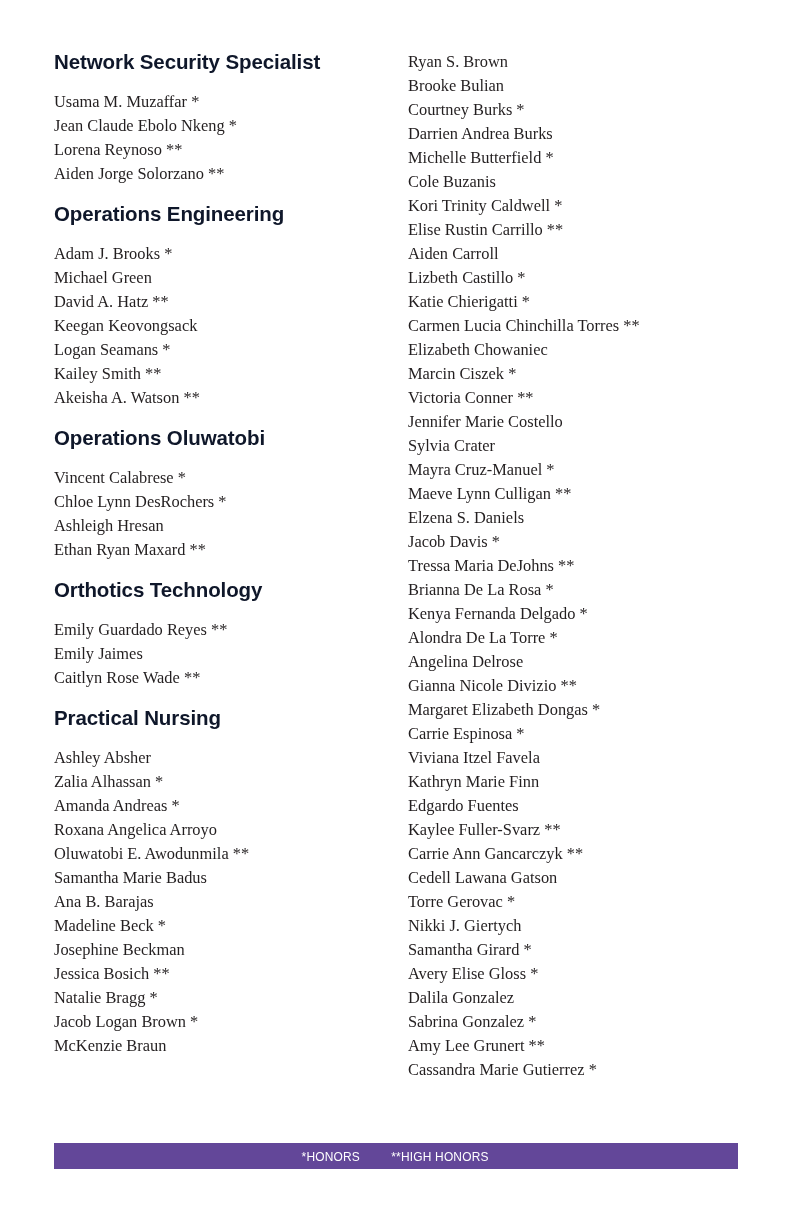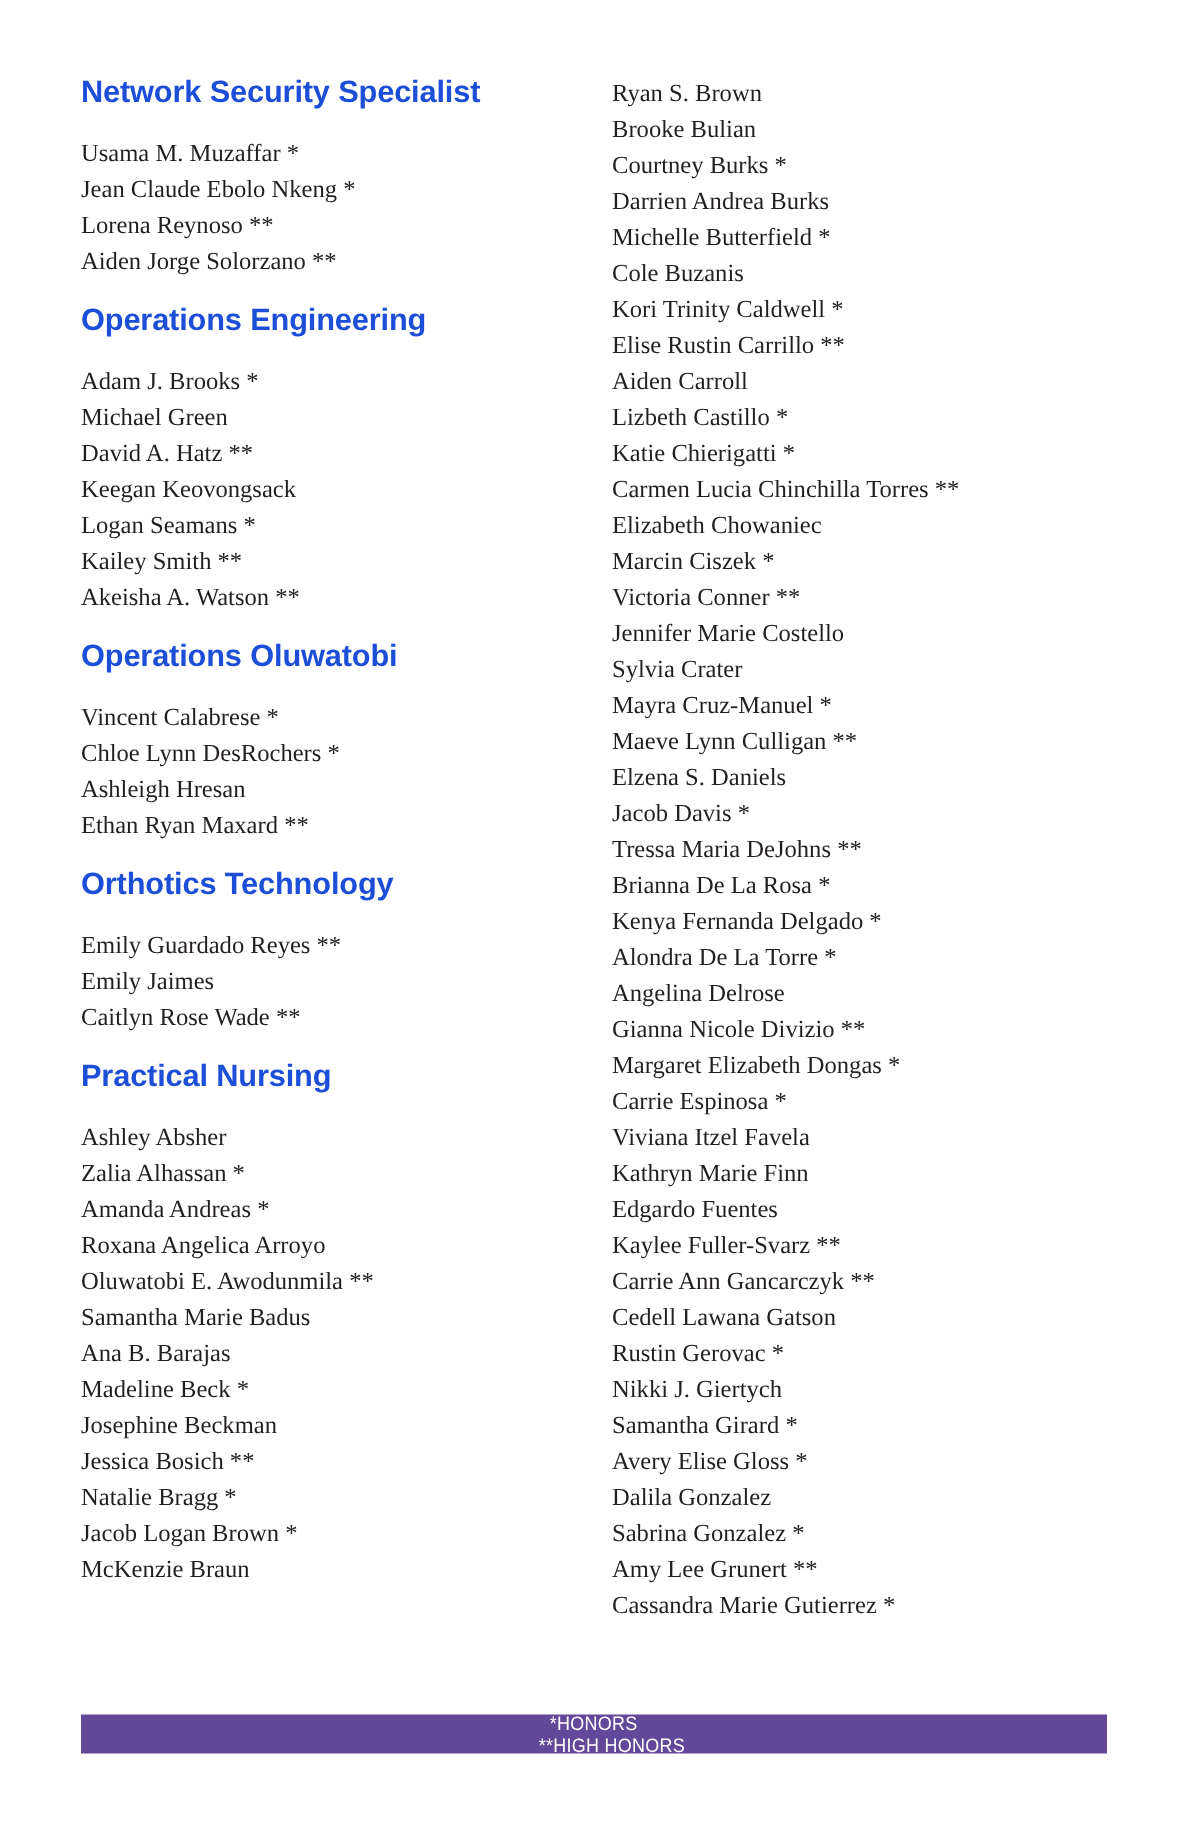--- a/index.html
+++ b/index.html
@@ -7,38 +7,38 @@
     .page { position: absolute; left: 0; top: 0; width: 792px; height: 1224px; }
     .col { position: absolute; top: 0; }
     .col-left { left: 54px; top: 48px; width: 330px; }
     .col-right { left: 408px; top: 50px; width: 340px; }
     .section { margin: 0; }
     .section + .section { margin-top: 14px; }
     .heading {
       font-family: "Liberation Sans", sans-serif;
       font-weight: bold;
       font-size: 20.5px;
-      color: #1d4ed8;
+      color: #0f172a;
       line-height: 28px;
       margin: 0 0 14px 0;
       letter-spacing: -0.1px;
     }
     .names { list-style: none; margin: 0; padding: 0; }
     .name {
       font-family: "Liberation Serif", serif;
       font-size: 16.4px;
       color: #231f20;
       line-height: 24px;
       height: 24px;
       white-space: nowrap;
     }
     .footer-bar {
       position: absolute; left: 54px; top: 1143px; width: 684px; height: 26px;
       background: #634799;
-      display: flex; align-items: center; justify-content: center; flex-direction: column;
+      display: flex; align-items: center; justify-content: center;
     }
     .legend-item {
       font-family: "Liberation Sans", sans-serif;
       font-size: 13px;
       color: #ffffff;
       letter-spacing: 0.2px;
       transform: scaleX(0.92);
     }
     .legend-item + .legend-item { margin-left: 24px; }
   </style>
@@ -134,21 +134,21 @@
         <li class="name">Angelina Delrose</li>
         <li class="name">Gianna Nicole Divizio **</li>
         <li class="name">Margaret Elizabeth Dongas *</li>
         <li class="name">Carrie Espinosa *</li>
         <li class="name">Viviana Itzel Favela</li>
         <li class="name">Kathryn Marie Finn</li>
         <li class="name">Edgardo Fuentes</li>
         <li class="name">Kaylee Fuller-Svarz **</li>
         <li class="name">Carrie Ann Gancarczyk **</li>
         <li class="name">Cedell Lawana Gatson</li>
-        <li class="name">Rustin Gerovac *</li>
+        <li class="name">Torre Gerovac *</li>
         <li class="name">Nikki J. Giertych</li>
         <li class="name">Samantha Girard *</li>
         <li class="name">Avery Elise Gloss *</li>
         <li class="name">Dalila Gonzalez</li>
         <li class="name">Sabrina Gonzalez *</li>
         <li class="name">Amy Lee Grunert **</li>
         <li class="name">Cassandra Marie Gutierrez *</li>
       </ul>
   </div>
   <div class="footer-bar">

